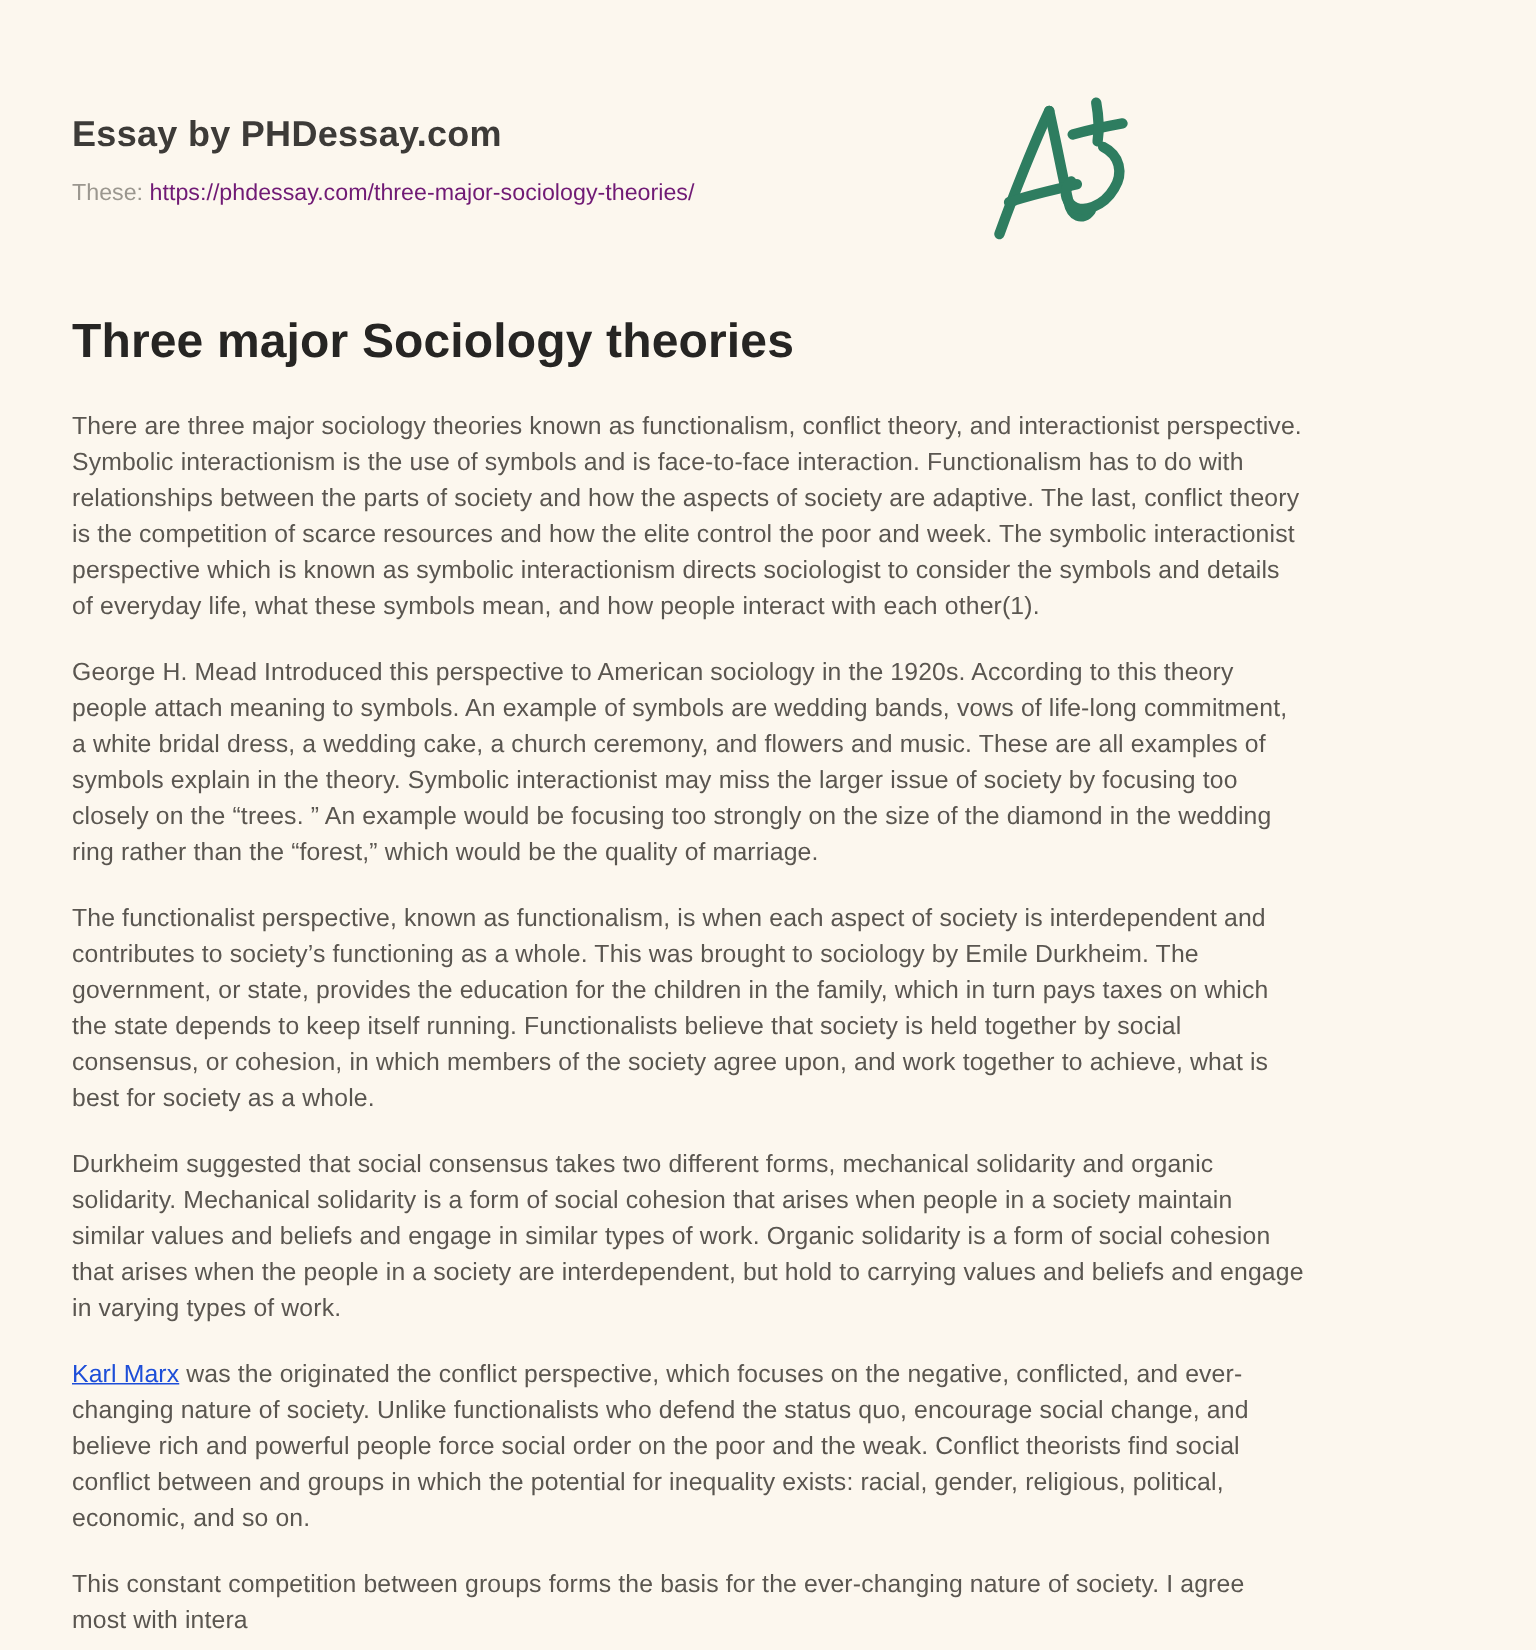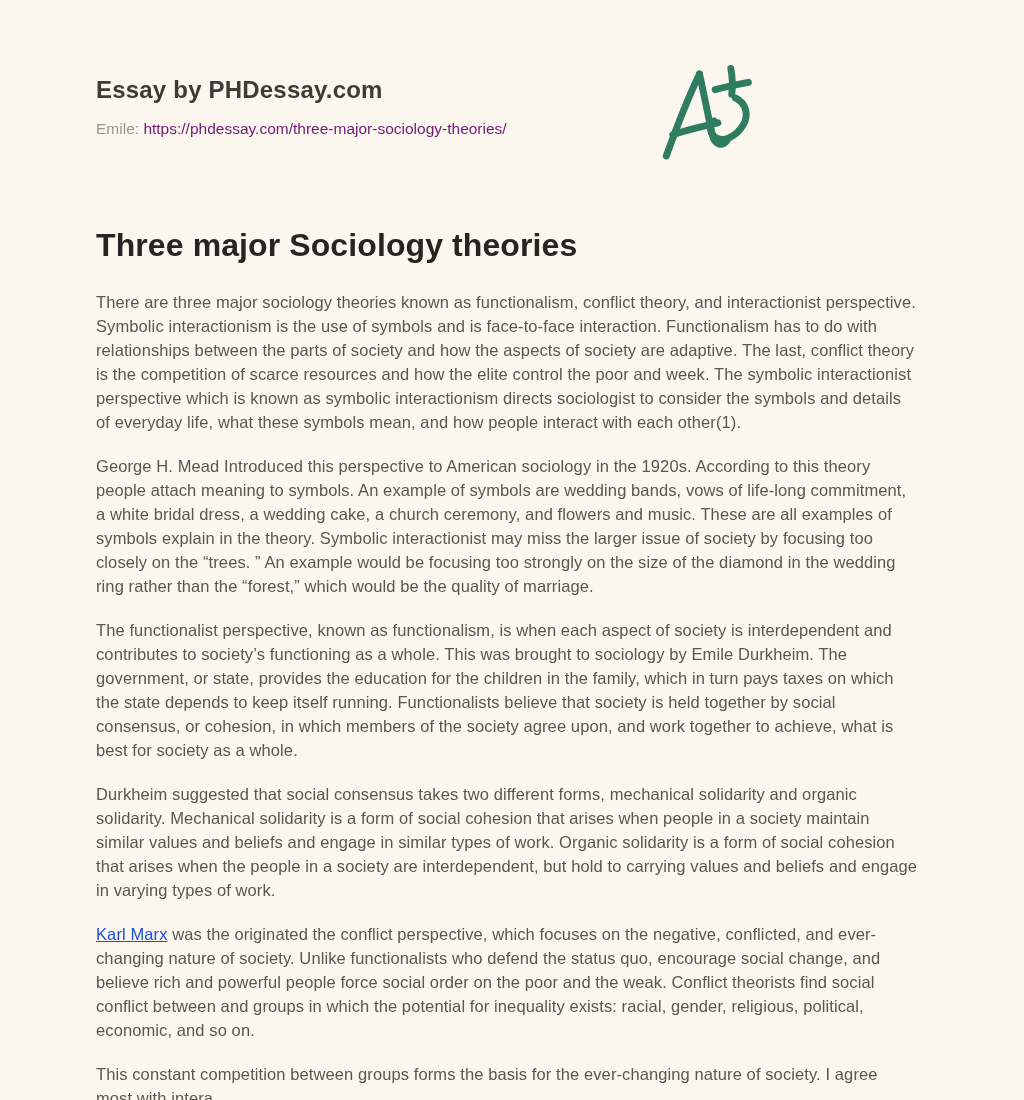--- a/index.html
+++ b/index.html
@@ -11,21 +11,21 @@
     height: 1100px;
     overflow: hidden;
     background: #fcf7ee;
     font-family: "Liberation Sans", sans-serif;
   }
   .page {
     position: relative;
     width: 864px;
     height: 1100px;
     box-sizing: border-box;
-    padding: 76px 96px 0 96px;
+    padding: 76px 96px 0 48px;
   }
   .header {
     position: relative;
   }
   .header-title {
     font-size: 24px;
     font-weight: 700;
     color: #3d3b38;
     letter-spacing: 0.2px;
     margin: 0 0 16px 0;
@@ -41,21 +41,21 @@
     cursor: pointer;
   }
   .logo {
     position: absolute;
     top: -14px;
     right: 16px;
     width: 94px;
     height: 106px;
   }
   .essay-title {
-    margin: 89px 0 0 0;
+    margin: 71px 0 0 0;
     font-size: 32px;
     font-weight: 600;
     color: #262523;
     letter-spacing: 0.1px;
   }
   .essay-body {
     margin-top: 26px;
     width: 834px;
   }
   .essay-body p {
@@ -71,21 +71,21 @@
     cursor: pointer;
   }
 </style>
 </head>
 <body>
 
 <div class="page">
 
   <div class="header">
     <h1 class="header-title">Essay by PHDessay.com</h1>
-    <p class="source-line"><span>Emile:</span>
+    <p class="source-line"><span>These:</span>
       <a class="source-link">https://phdessay.com/three-major-sociology-theories/</a>
     </p>
 
     <svg class="logo" viewBox="0 0 100 115" fill="none" stroke="#2e7d60" stroke-width="7.5" stroke-linecap="round" stroke-linejoin="round">
       <path d="M8 102 C18 74 34 34 44 13"></path>
       <path d="M44 13 C50 40 54 62 58 79 C60 89 68 93 74 85"></path>
       <path d="M15 79 C32 73 48 70 64 66"></path>
       <path d="M61 30 C72 27 86 24 97 22"></path>
       <path d="M78 7 C80 18 80 28 79 35"></path>
       <path d="M83 39 C95 45 98 58 91 69 C84 81 68 89 59 80 C54 74 56 67 60 64"></path>

